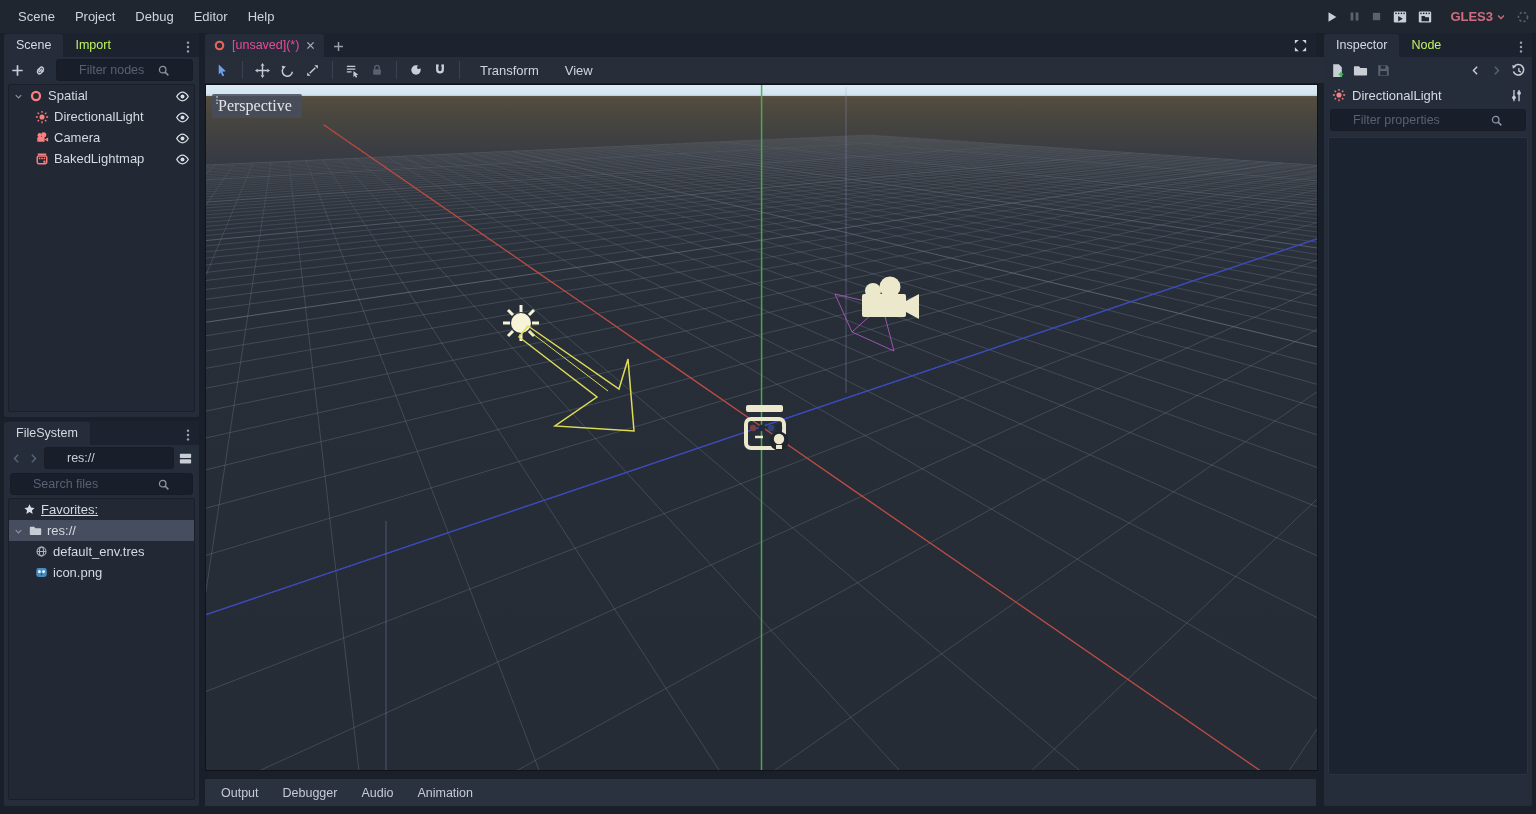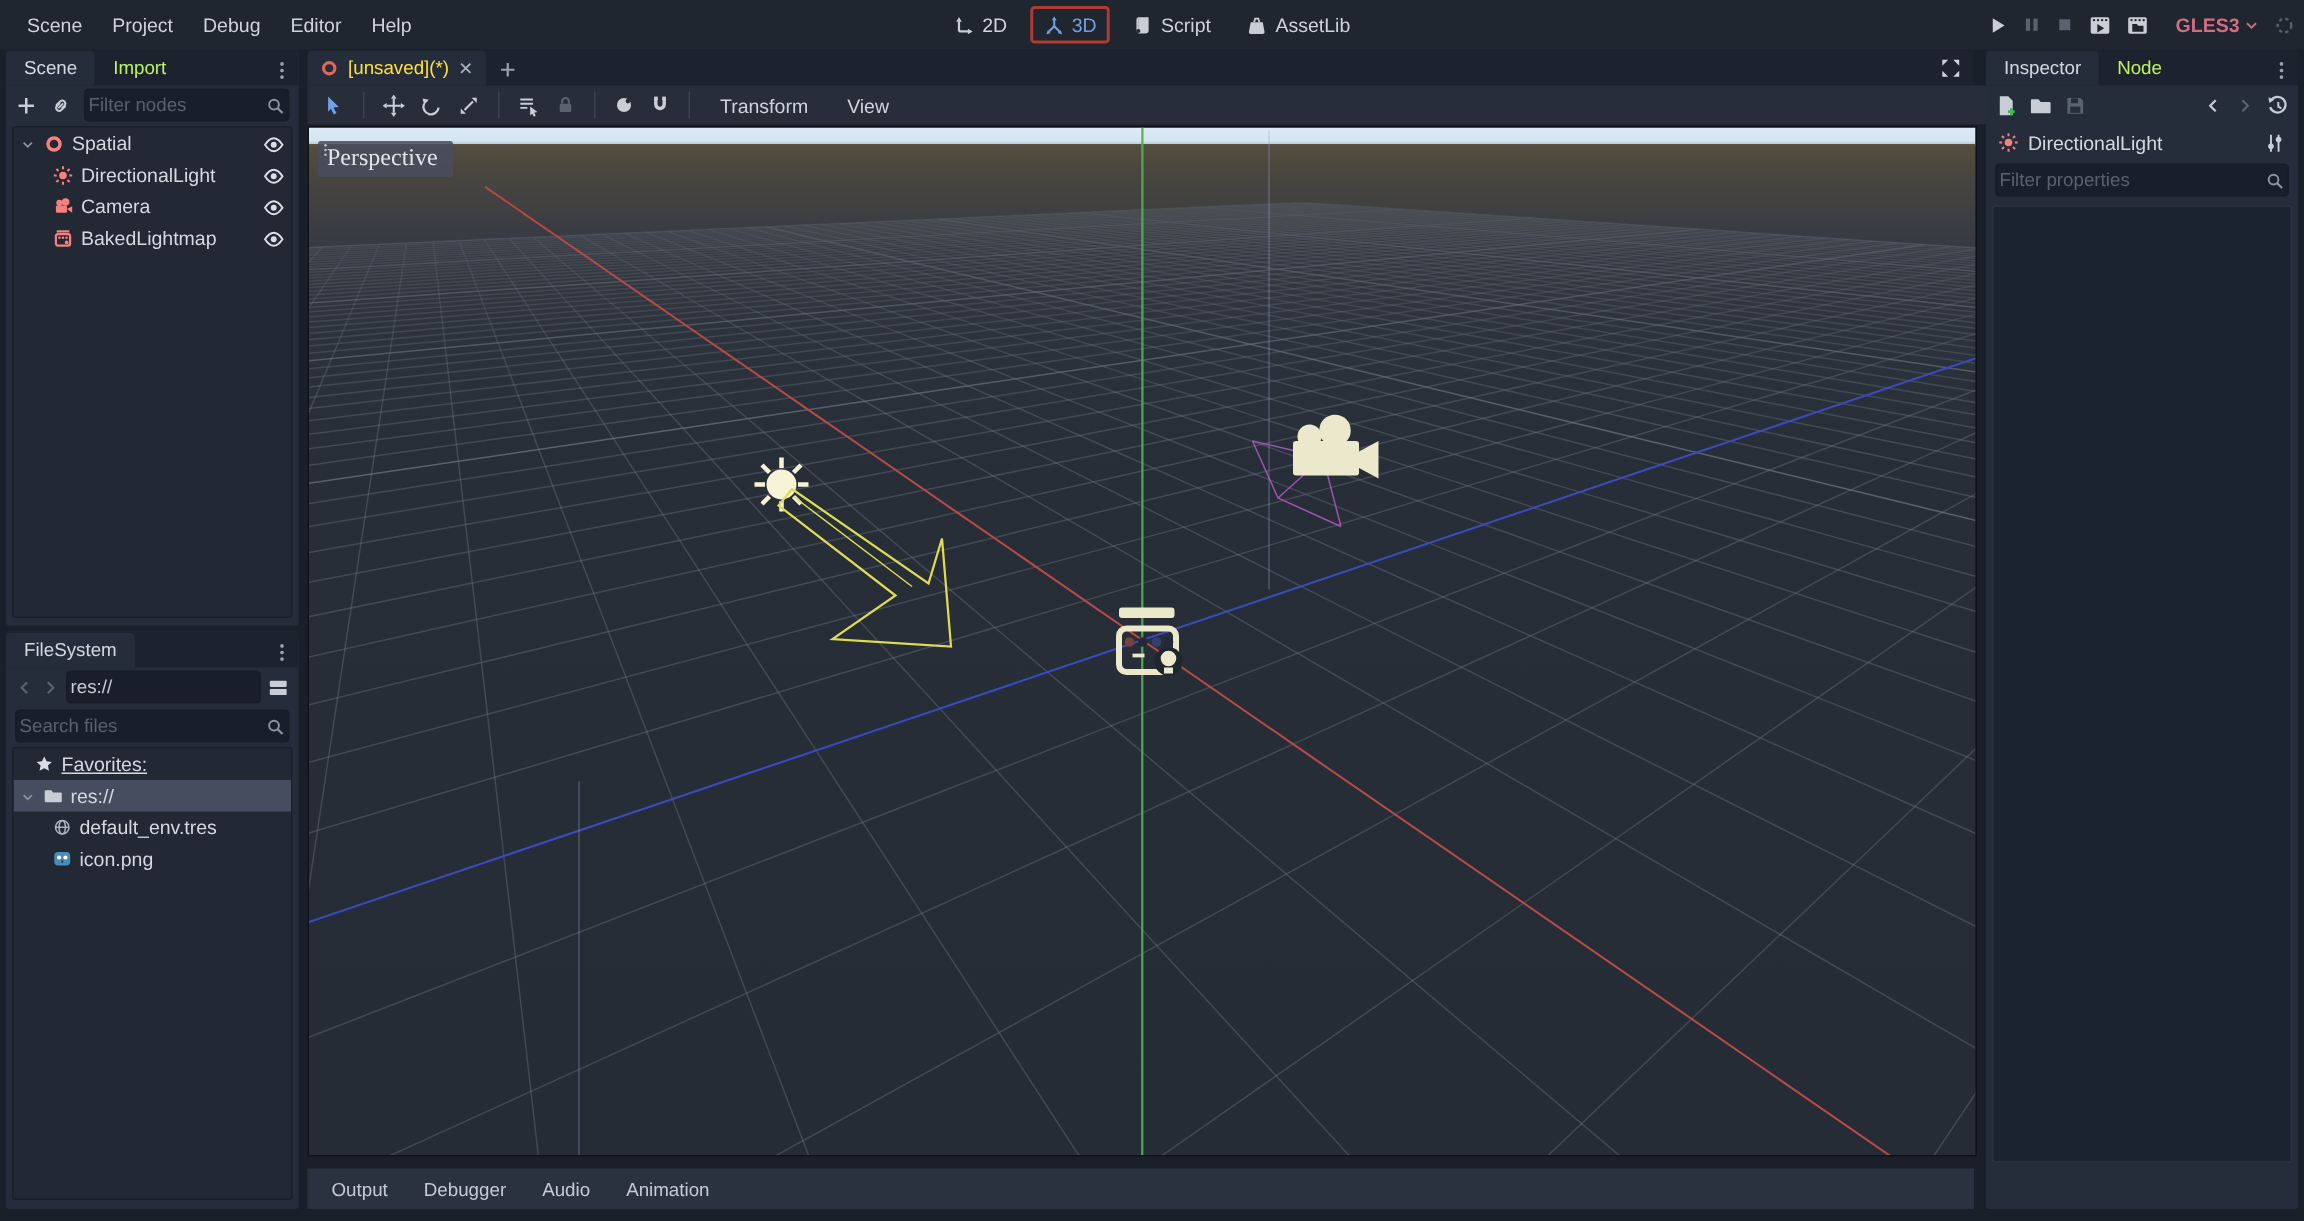--- a/index.html
+++ b/index.html
@@ -15,37 +15,37 @@
   .mode-btn.active .ic{color:#6fa0e8;}
   #run-controls{position:absolute;right:6px;top:0;height:33px;display:flex;align-items:center;gap:9px;}
   .run-btn{color:#c9ced7;display:flex;align-items:center;}
   #renderer-select{color:#d16d7f;font-weight:bold;display:flex;align-items:center;gap:2px;margin-left:8px;}
   
   .panel{position:absolute;background:#262d3a;border-radius:2px;}
   .tabbar{height:24px;background:#1d232e;display:flex;align-items:flex-end;border-radius:2px 2px 0 0;position:relative;}
   .tab{padding:4px 12px 5px;font-size:12.5px;color:#bef264;background:transparent;border-radius:3px 3px 0 0;}
   .tab.active{background:#262d3a;color:#d5d9e0;}
   .tabbar .menu-dots{position:absolute;right:4px;top:5px;color:#9aa1ad;}
-  .inputbox{display:flex;align-items:center;background:#191f2a;border:1px solid #171c26;border-radius:3px;height:22px;padding:0 2px;box-sizing:border-box;flex:1;min-width:0;}
+  .inputbox{display:flex;align-items:center;background:#191f2a;border:1px solid #171c26;border-radius:3px;height:22px;padding:0 22px;box-sizing:border-box;flex:1;min-width:0;}
   .inputbox input{background:transparent;border:none;outline:none;color:#c9ced7;font-family:"Liberation Sans",sans-serif;font-size:12.5px;width:100%;padding:0;}
   .inputbox input::placeholder{color:#596070;}
   .inputbox .ic{color:#8d94a1;}
   .toolrow{display:flex;align-items:center;gap:8px;padding:3px 6px;height:26px;box-sizing:border-box;}
   .tree{background:#222834;border:1px solid #1a202a;margin:1px 4px 4px;border-radius:2px;overflow:hidden;}
   .tree-row{display:flex;align-items:center;gap:5px;height:21px;padding:0 4px;font-size:13px;color:#d5d9e0;position:relative;}
   .tree-row .caret{color:#8d94a1;}
   .tree-row .eye{margin-left:auto;color:#dadde3;}
   .tree-row.selected{background:#454d5f;}
   .node-icon{color:#fc7f7f;}
   .tbtn{color:#c8cdd6;display:flex;align-items:center;}
   .dim{color:#5a6270;}
   .sep{width:1px;height:18px;background:#3a4150;margin:0 2px;}
   
   #center-tabbar{position:absolute;left:205px;top:33px;width:1111px;height:24px;background:#1d232e;display:flex;align-items:flex-end;}
-  .scene-tab{display:flex;align-items:center;gap:6px;background:#262d3a;color:#fde047;font-size:12.5px;padding:4px 8px 5px;border-radius:3px 3px 0 0;}
+  .scene-tab{display:flex;align-items:center;gap:6px;background:#262d3a;color:#ec4899;font-size:12.5px;padding:4px 8px 5px;border-radius:3px 3px 0 0;}
   .scene-tab .godot-ring{color:#e0685f;}
   #main-toolbar{position:absolute;left:205px;top:57px;width:1312px;height:27px;background:#272e3a;display:flex;align-items:center;gap:10px;padding:0 10px;box-sizing:border-box;border-bottom:1px solid #171c26;}
   #main-toolbar .menu-label{color:#cfd4dc;padding:0 8px;}
   #viewport{position:absolute;left:205px;top:84px;width:1111px;height:685px;border:1px solid #10141a;box-sizing:content-box;
     background:linear-gradient(180deg,#dcebf5 0px,#d5e5f1 9px,#b9ccd9 11px,#584f40 13px,#4a453c 26px,#3a3c42 65px,#2c323c 135px,#272e38 230px,#262c36 100%);overflow:hidden;}
   #viewport svg{position:absolute;left:0;top:0;}
   #persp-btn{position:absolute;left:6px;top:9px;display:flex;align-items:center;gap:4px;background:rgba(72,78,94,0.85);color:#e2e5ea;font-size:16px;padding:3px 10px 3px 6px;border-radius:2px;font-family:Liberation Serif, serif;}
   #persp-btn .ic{color:#b9bec9;}
   #bottom-bar{position:absolute;left:205px;top:779px;width:1111px;height:27px;background:#2a3240;display:flex;align-items:center;gap:4px;padding:0 6px;box-sizing:border-box;}
   .bottom-btn{padding:4px 10px;font-size:12.5px;color:#c6cbd4;}
@@ -271,46 +271,20 @@
   </defs>
 </svg>
 
 <div id="menubar">
   <span class="menu-item">Scene</span>
   <span class="menu-item">Project</span>
   <span class="menu-item">Debug</span>
   <span class="menu-item">Editor</span>
   <span class="menu-item">Help</span>
 
-  <div id="mode-switcher">
-    <span class="mode-btn">
-          <svg class="ic" width="14" height="14">
-            <use href="#i-2d"></use>
-          </svg>
-          <span>2D</span>
-        </span>
-    <span class="mode-btn active">
-          <svg class="ic" width="14" height="14">
-            <use href="#i-3d"></use>
-          </svg>
-          <span>3D</span>
-        </span>
-    <span class="mode-btn">
-          <svg class="ic" width="14" height="14">
-            <use href="#i-script"></use>
-          </svg>
-          <span>Script</span>
-        </span>
-    <span class="mode-btn">
-          <svg class="ic" width="14" height="14">
-            <use href="#i-assetlib"></use>
-          </svg>
-          <span>AssetLib</span>
-        </span>
-  </div>
 
   <div id="run-controls">
     <span class="run-btn">
           <svg class="ic" width="14" height="14">
             <use href="#i-play"></use>
           </svg>
         </span>
     <span class="run-btn dim">
           <svg class="ic" width="13" height="13">
             <use href="#i-pause"></use>

